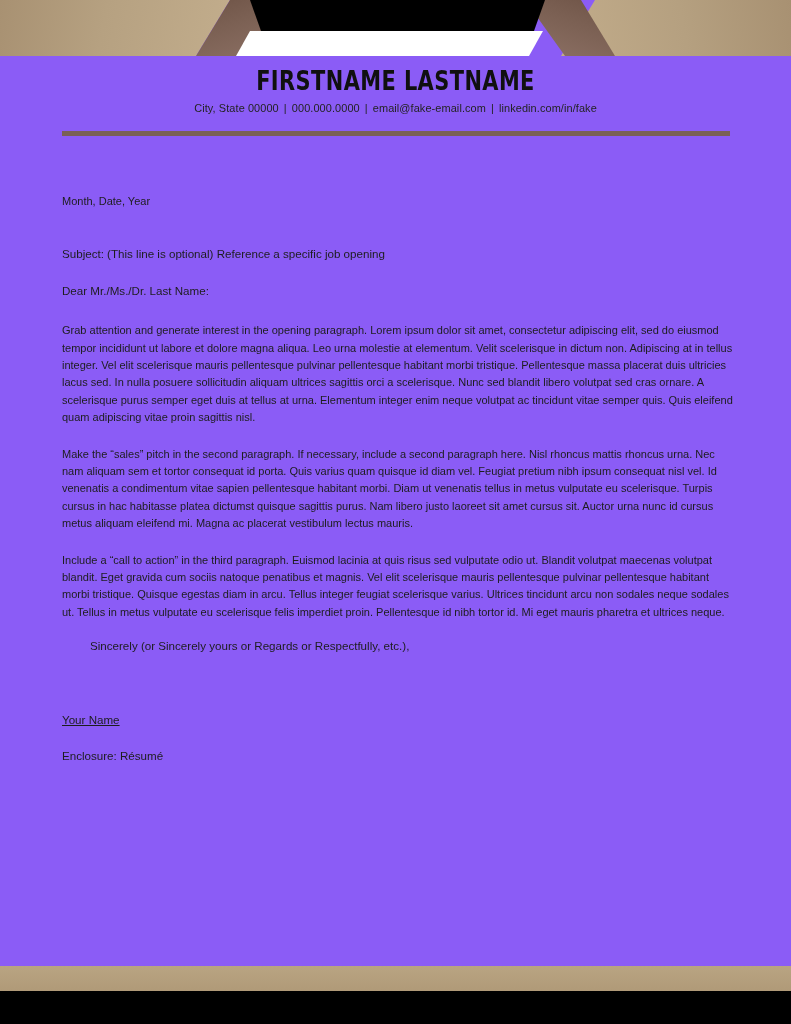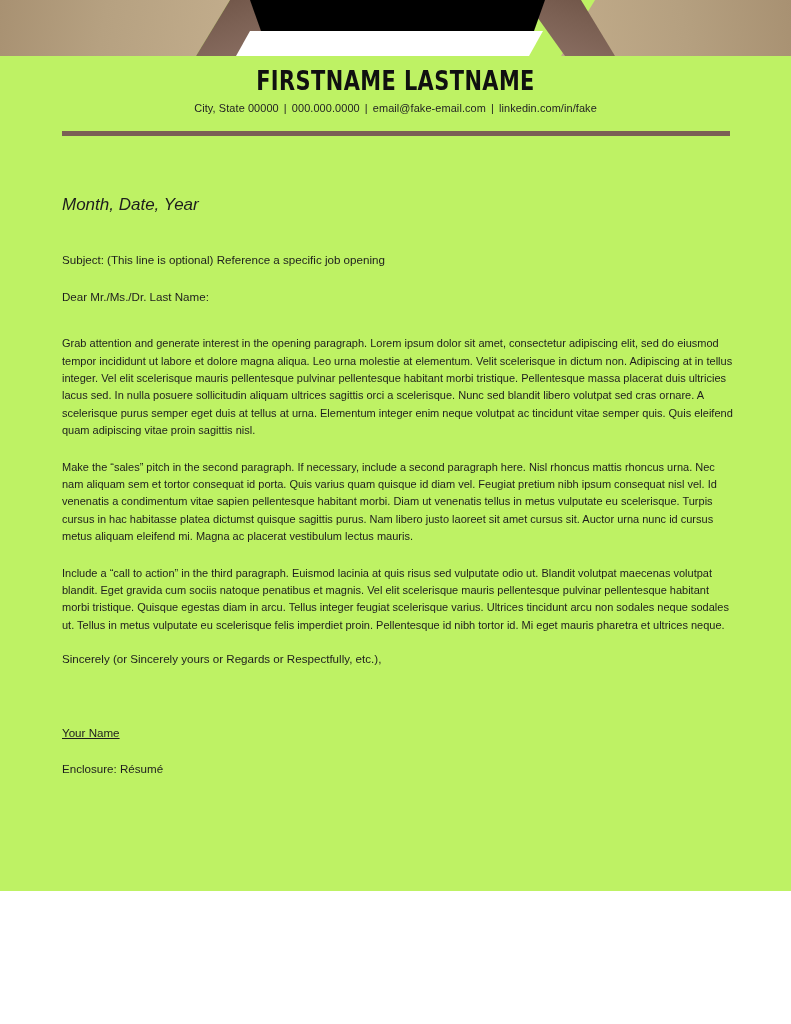--- a/index.html
+++ b/index.html
@@ -12,22 +12,22 @@
     background: #ffffff;
     font-family: "Liberation Sans", sans-serif;
     overflow: hidden;
     position: relative;
   }
 
   
   .page {
     position: relative;
     width: 791px;
-    height: 891px;
-    background: #bef264;
+    height: 1024px;
+    background: #8b5cf6;
     overflow: hidden;
   }
 
   
   .header-banner {
     position: absolute;
     top: 0;
     left: 0;
     width: 791px;
     height: 56px;
@@ -131,47 +131,47 @@
   .letter-body {
     position: absolute;
     top: 196px;
     left: 62px;
     width: 672px;
     font-size: 11.6px;
     color: #1d1d1d;
     line-height: 1.0;
   }
   .date-line {
-    font-size: 17px;
+    font-size: 11px;
     color: #1d1d1d;
     margin-bottom: 41px;
-    font-style: italic;
   }
   .recipient-block {
     margin-bottom: 26px;
   }
   .recipient-block div {
     line-height: 17px;
   }
   .subject-line {
     margin-bottom: 25px;
   }
   .salutation {
-    margin-bottom: 33px;
+    margin-bottom: 26px;
   }
   .body-paragraph {
     font-size: 11px;
     line-height: 17.4px;
     color: #1d1d1d;
     margin: 0 0 19px 0;
     text-align: left;
   }
   .closing {
     margin-top: 0px;
     margin-bottom: 62px;
+    margin-left: 28px;
   }
   .signature-name {
     margin-bottom: 25px;
     text-decoration: underline;
   }
   .enclosure {
     margin-bottom: 16px;
   }
 
   

